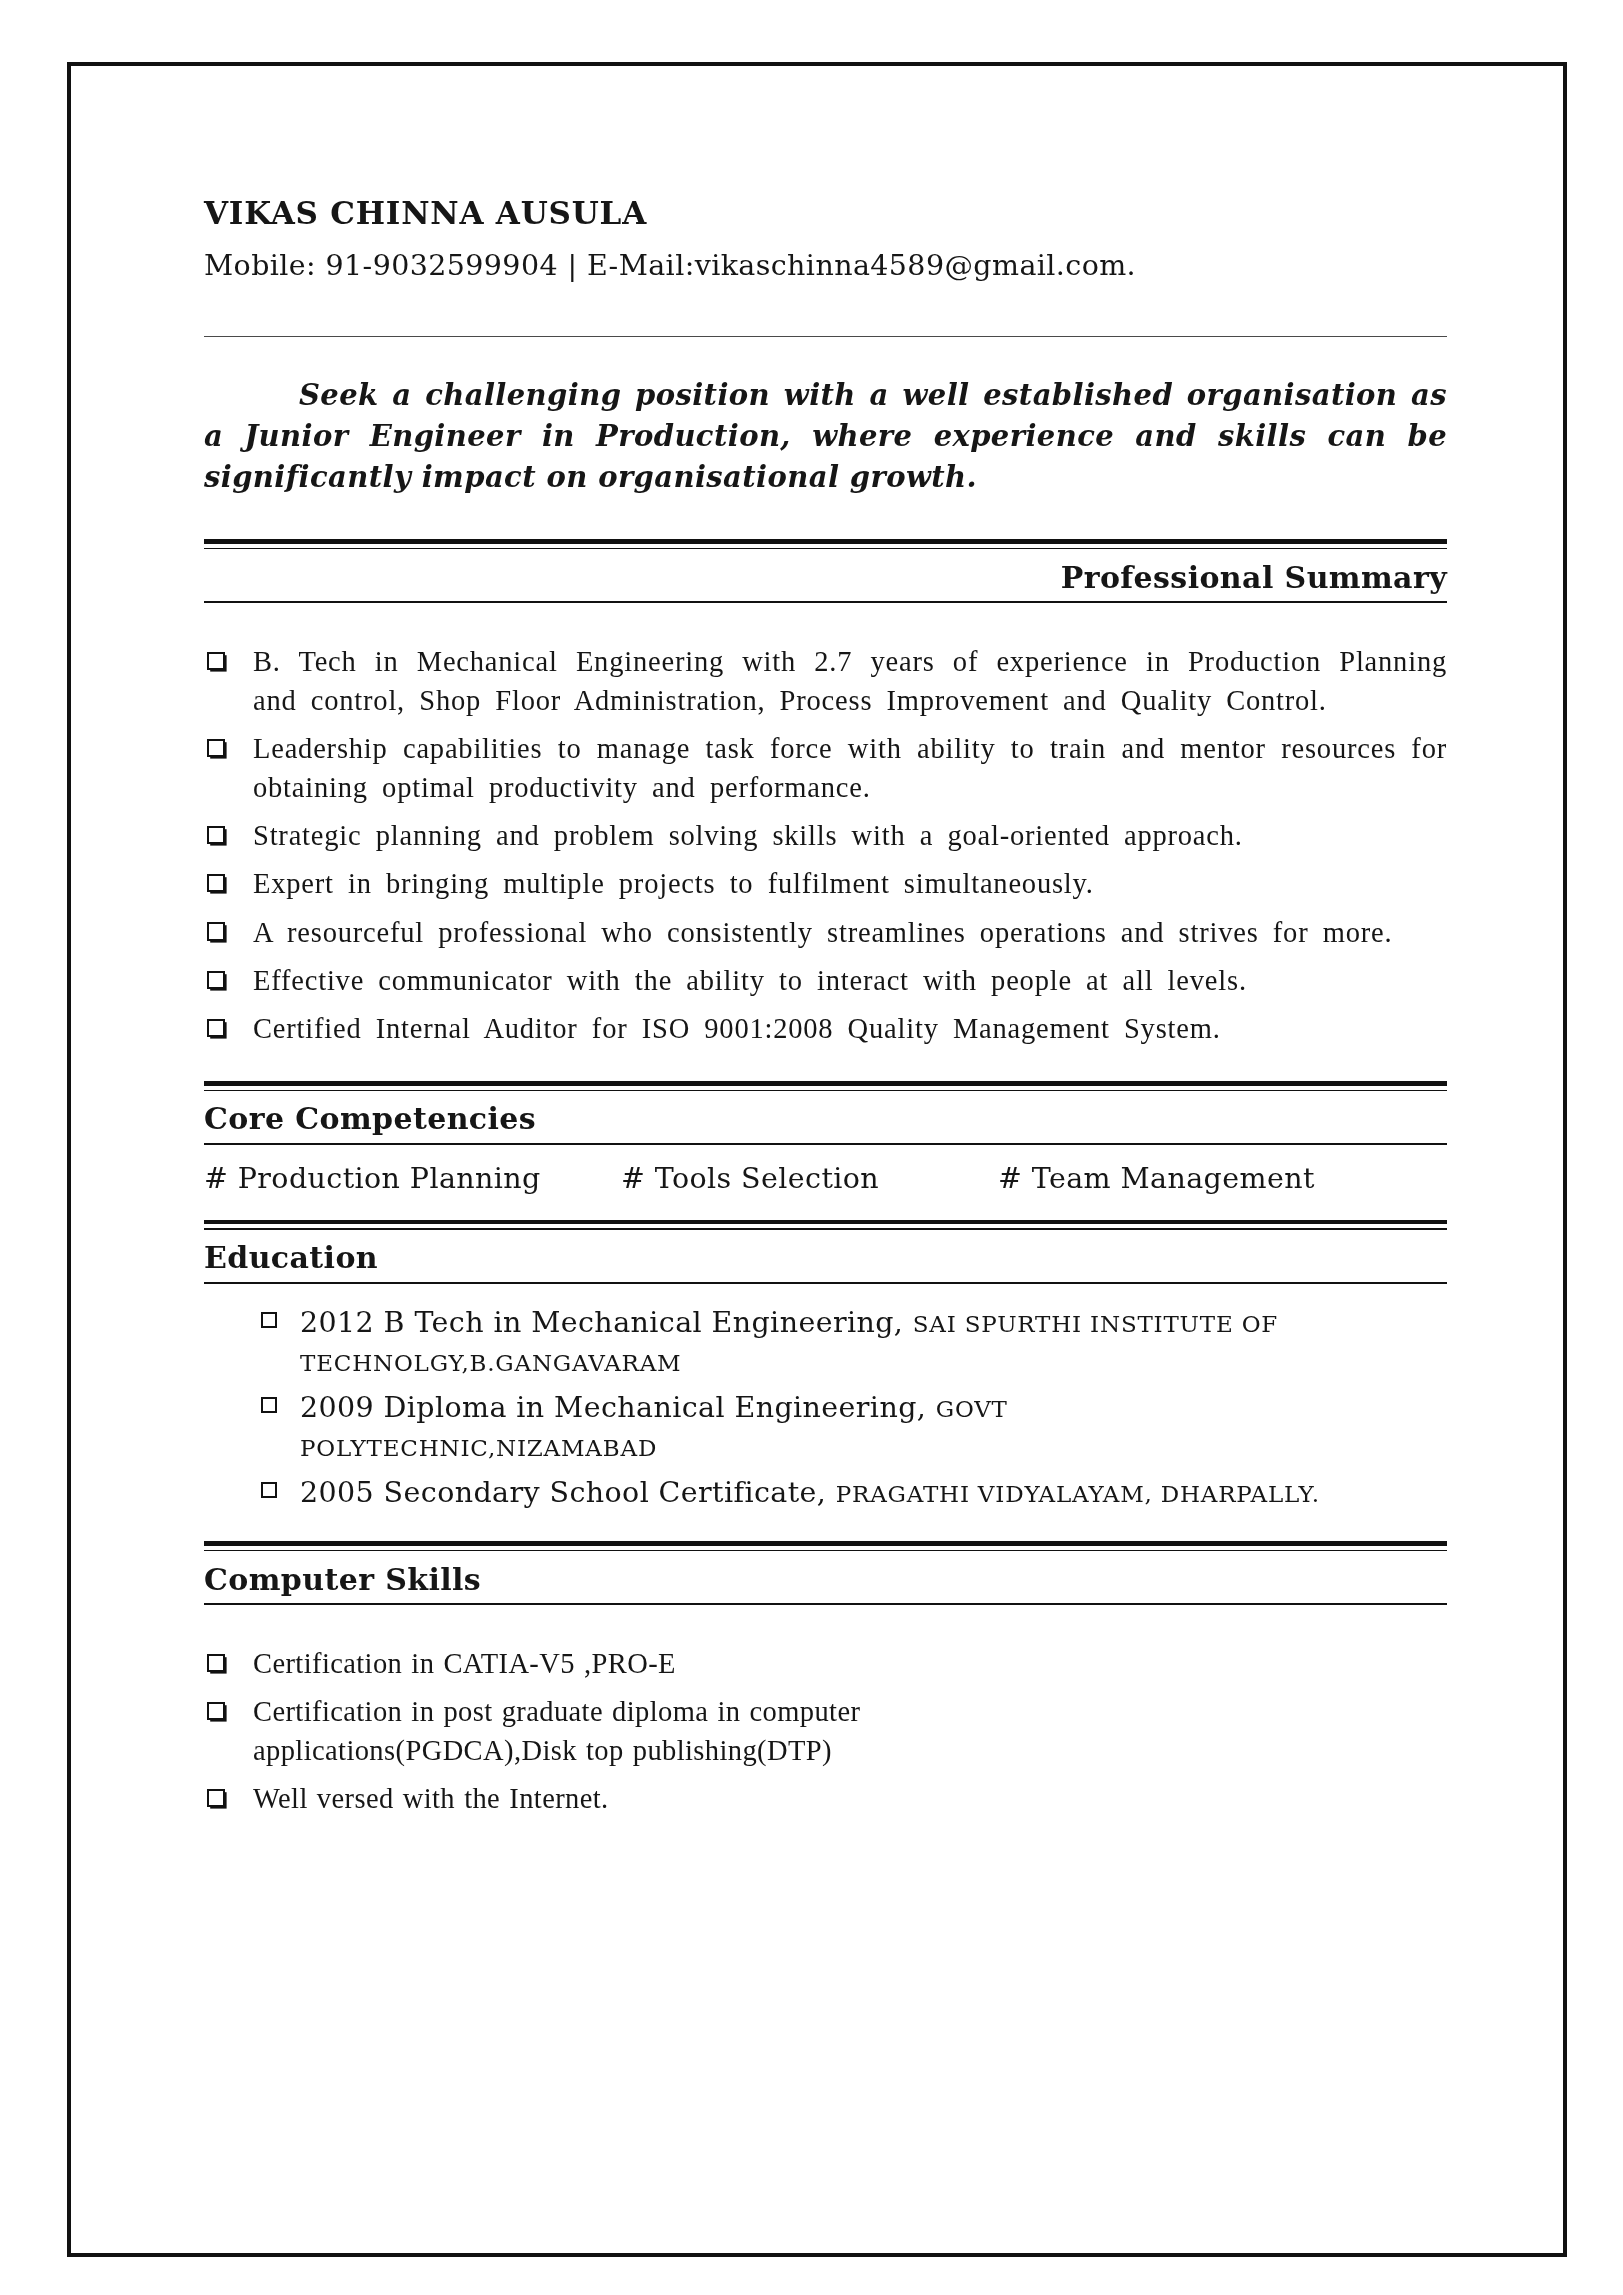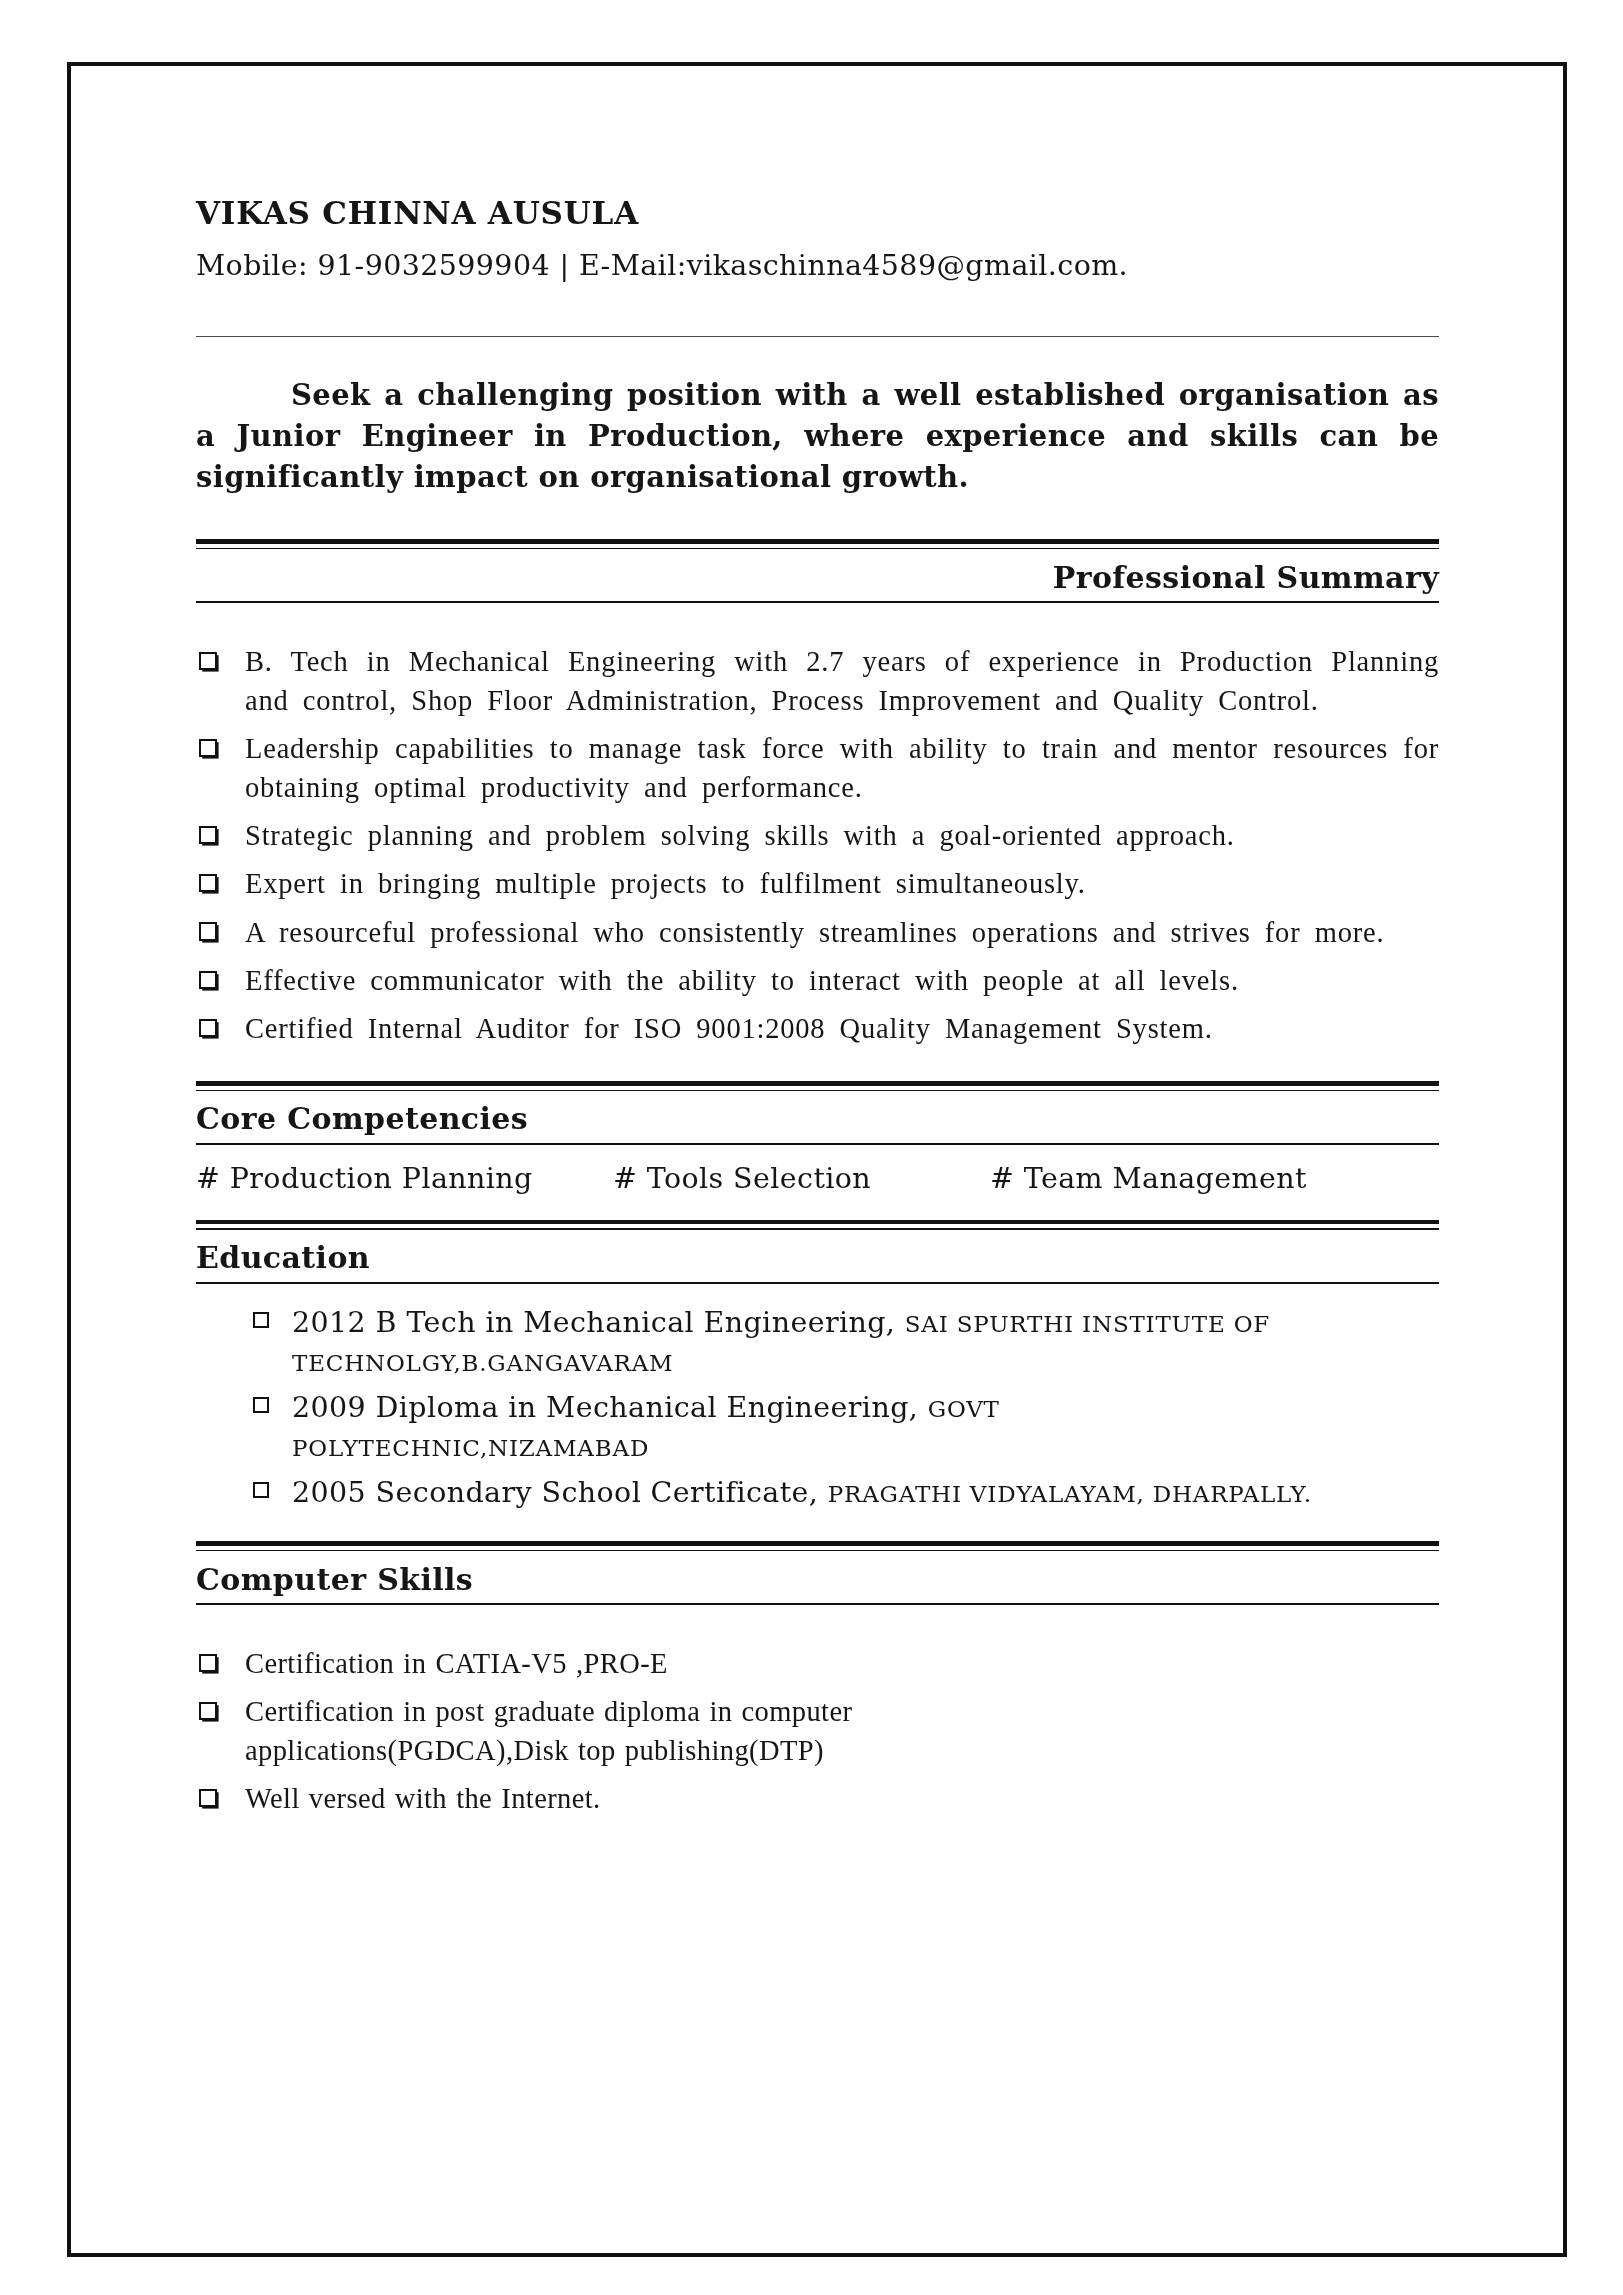--- a/index.html
+++ b/index.html
@@ -17,21 +17,21 @@
     top: 62px;
     left: 67px;
     right: 56px;
     bottom: 38px;
     border: 4.8px solid #111;
     box-sizing: border-box;
   }
   .content {
     position: absolute;
     top: 193px;
-    left: 196px;
+    left: 204px;
     width: 1243px;
   }
   .name {
     font-size: 31px;
     font-weight: bold;
     letter-spacing: 0.8px;
     line-height: 41px;
   }
   .contact {
     font-size: 28.5px;
@@ -45,20 +45,21 @@
     margin: 51px 0 0 0;
   }
   .objective {
     margin: 38px 0 0 0;
     font-size: 29px;
     font-weight: bold;
     line-height: 1.42;
     text-align: justify;
     text-indent: 95px;
     letter-spacing: 0.4px;
+    font-style: italic;
   }
   .section-head {
     position: relative;
     margin: 57px 0 0 0;
     padding: 20.6px 0 6.3px 0;
     border-bottom: 2.4px solid #111;
     font-size: 30px;
     font-weight: bold;
     letter-spacing: 0.4px;
   }

